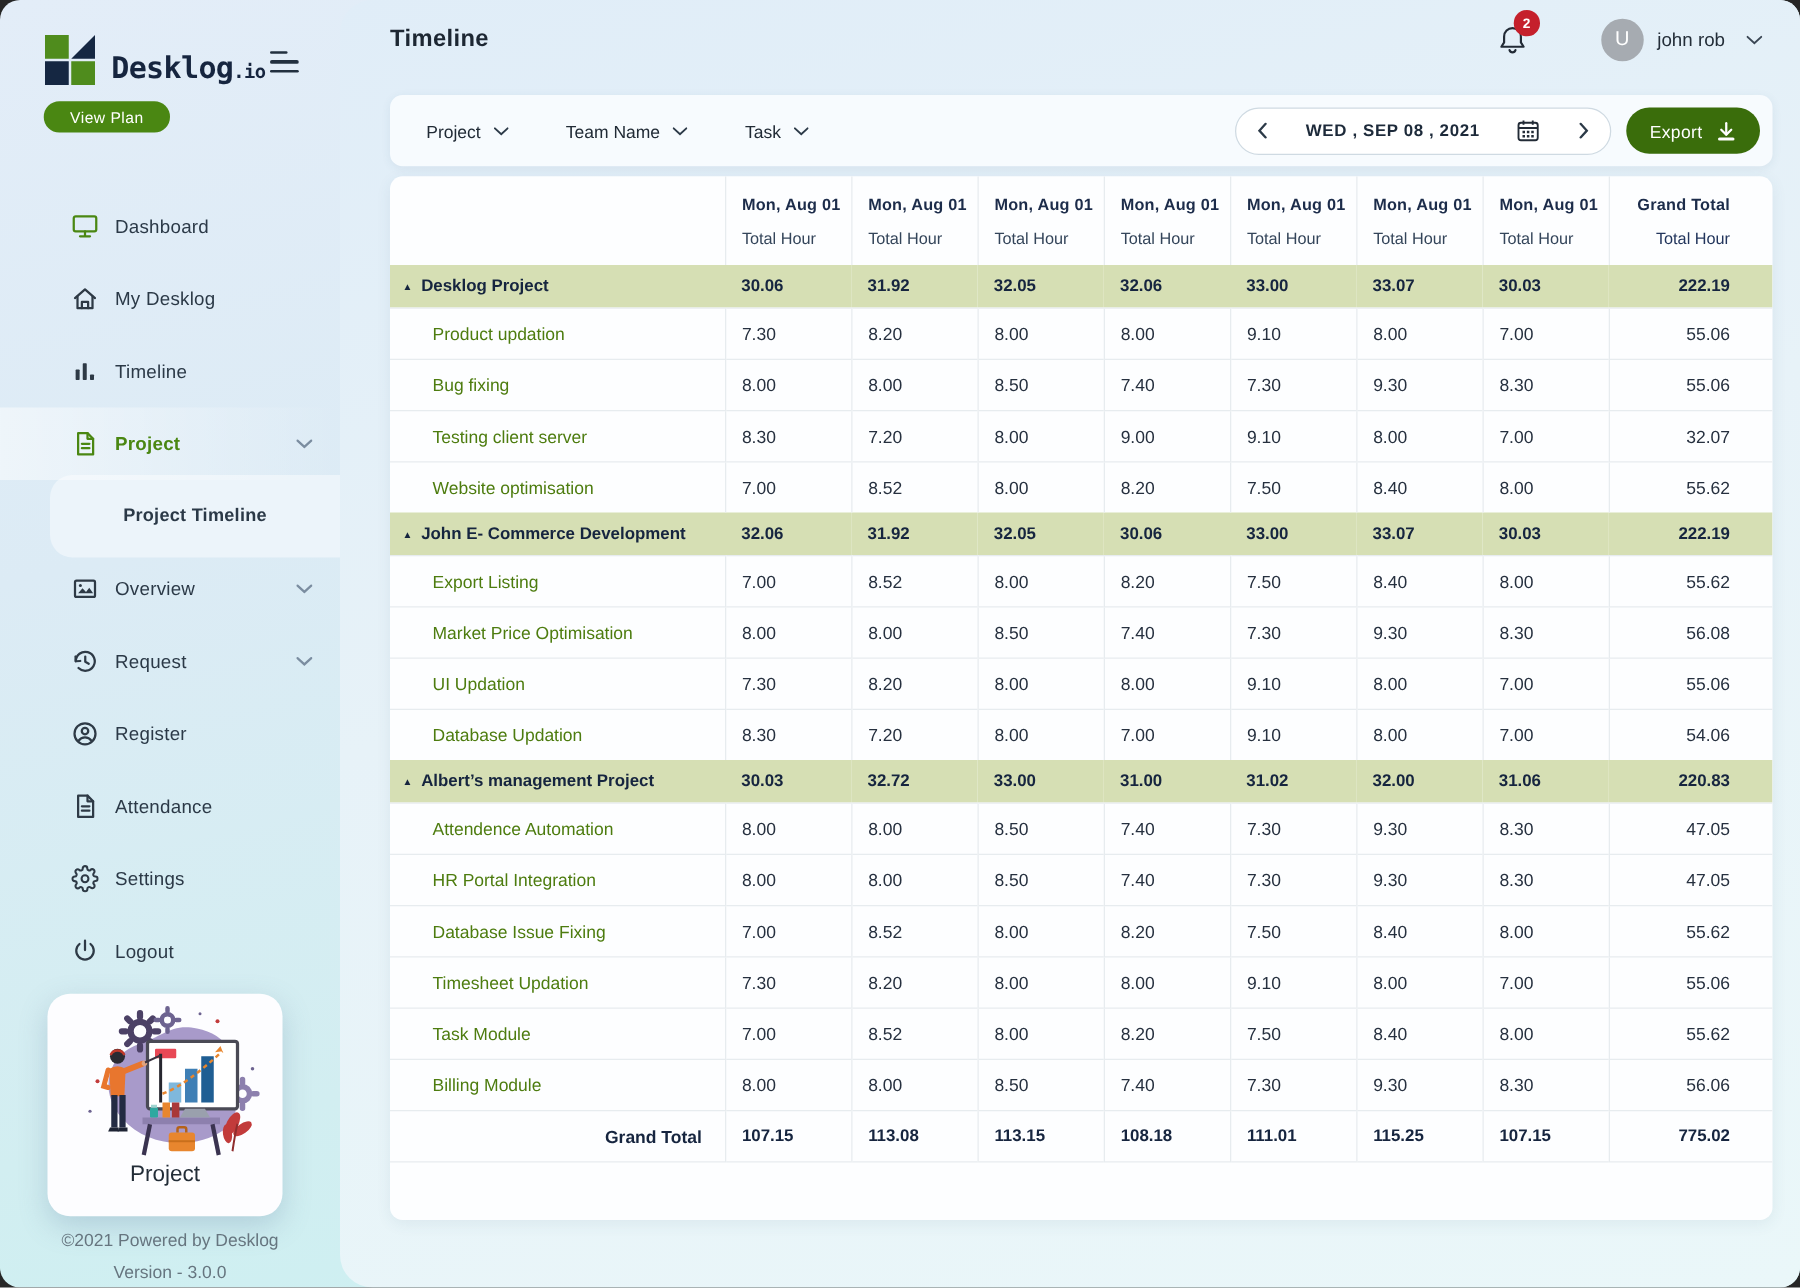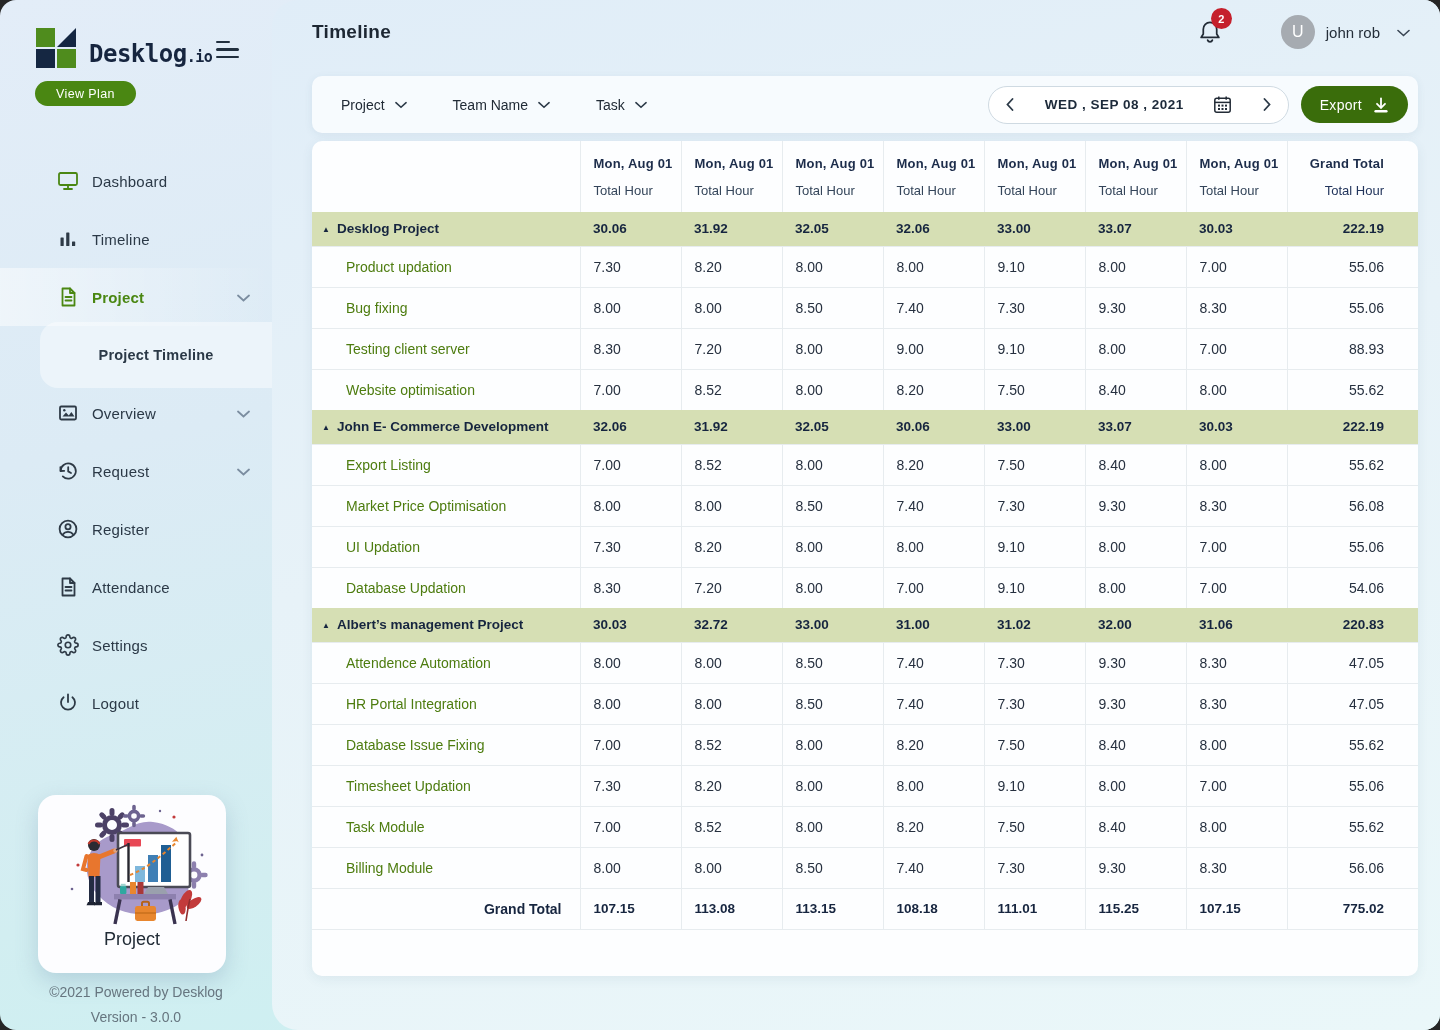--- a/index.html
+++ b/index.html
@@ -155,20 +155,30 @@
           <svg width="22" height="22" viewBox="0 0 22 22" fill="none" stroke="currentColor" stroke-width="1.8" stroke-linecap="round" stroke-linejoin="round">
               <rect x="2" y="3" width="18" height="12" rx="1.5"></rect>
               <line x1="11" y1="15" x2="11" y2="18.5"></line>
               <line x1="7" y1="19" x2="15" y2="19"></line>
             </svg>
         </span>
         <span class="mi-label">Dashboard</span>
       </div>
       <div class="menu-item">
         <span class="mi-icon">
+          <svg width="22" height="22" viewBox="0 0 22 22" fill="none" stroke="currentColor" stroke-width="1.8" stroke-linecap="round" stroke-linejoin="round">
+              <path d="M3 10.5 L11 3.5 L19 10.5"></path>
+              <path d="M5 9.2 V18.5 H17 V9.2"></path>
+              <path d="M8.5 18.5 V13.5 H13.5 V18.5"></path>
+            </svg>
+        </span>
+        <span class="mi-label">My Desklog</span>
+      </div>
+      <div class="menu-item">
+        <span class="mi-icon">
           <svg width="22" height="22" viewBox="0 0 22 22" fill="currentColor">
               <rect x="3.5" y="9.5" width="3.2" height="8.5" rx=".6"></rect>
               <rect x="9.2" y="4.5" width="3.2" height="13.5" rx=".6"></rect>
               <rect x="15" y="13.5" width="3.2" height="4.5" rx=".6"></rect>
             </svg>
         </span>
         <span class="mi-label">Timeline</span>
       </div>
       <div class="menu-item active">
         <span class="mi-icon">
@@ -504,21 +514,21 @@
             </tr>
             <tr class="task-row">
               <td class="name">Testing client server</td>
               <td class="val">8.30</td>
               <td class="val">7.20</td>
               <td class="val">8.00</td>
               <td class="val">9.00</td>
               <td class="val">9.10</td>
               <td class="val">8.00</td>
               <td class="val">7.00</td>
-              <td class="val grand">88.93</td>
+              <td class="val grand">32.07</td>
             </tr>
             <tr class="task-row">
               <td class="name">Website optimisation</td>
               <td class="val">7.00</td>
               <td class="val">8.52</td>
               <td class="val">8.00</td>
               <td class="val">8.20</td>
               <td class="val">7.50</td>
               <td class="val">8.40</td>
               <td class="val">8.00</td>

